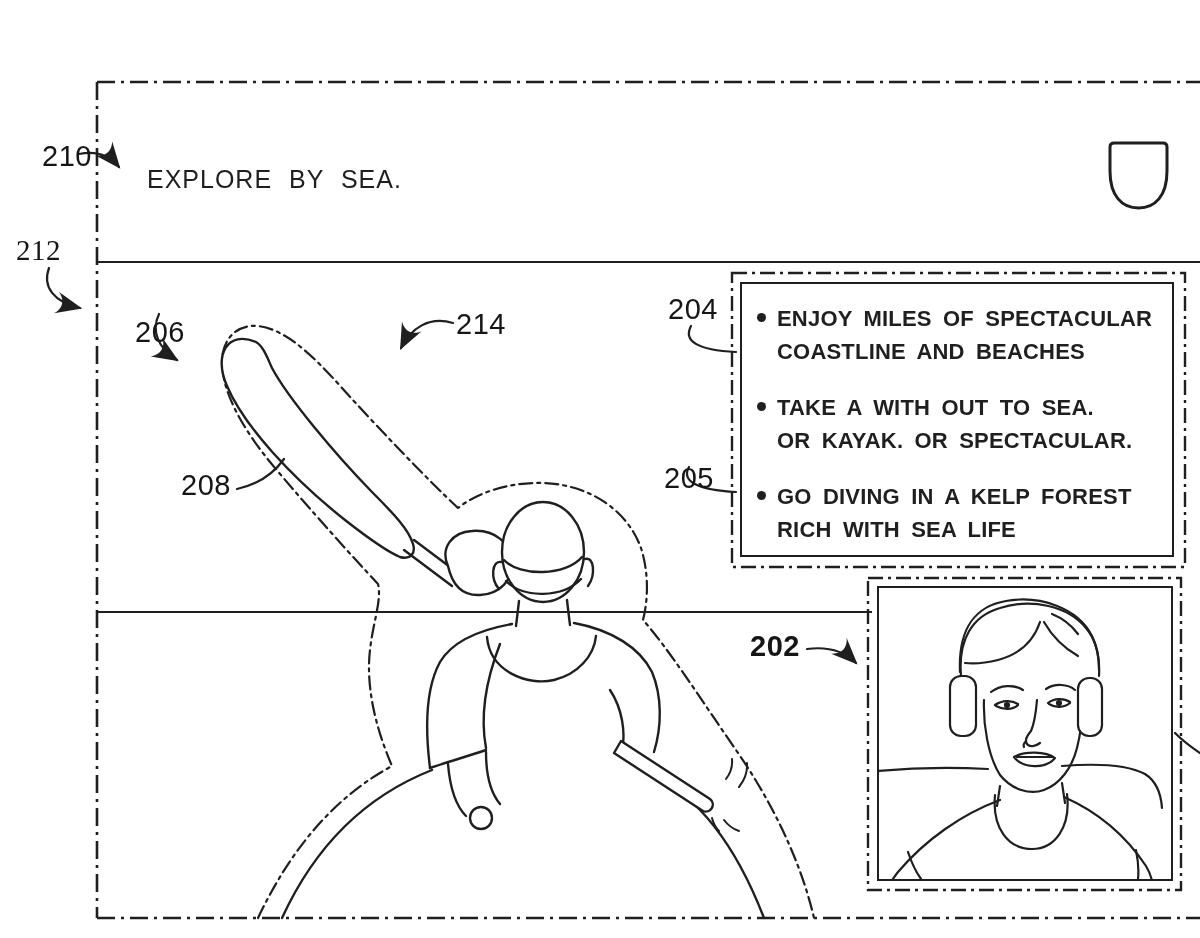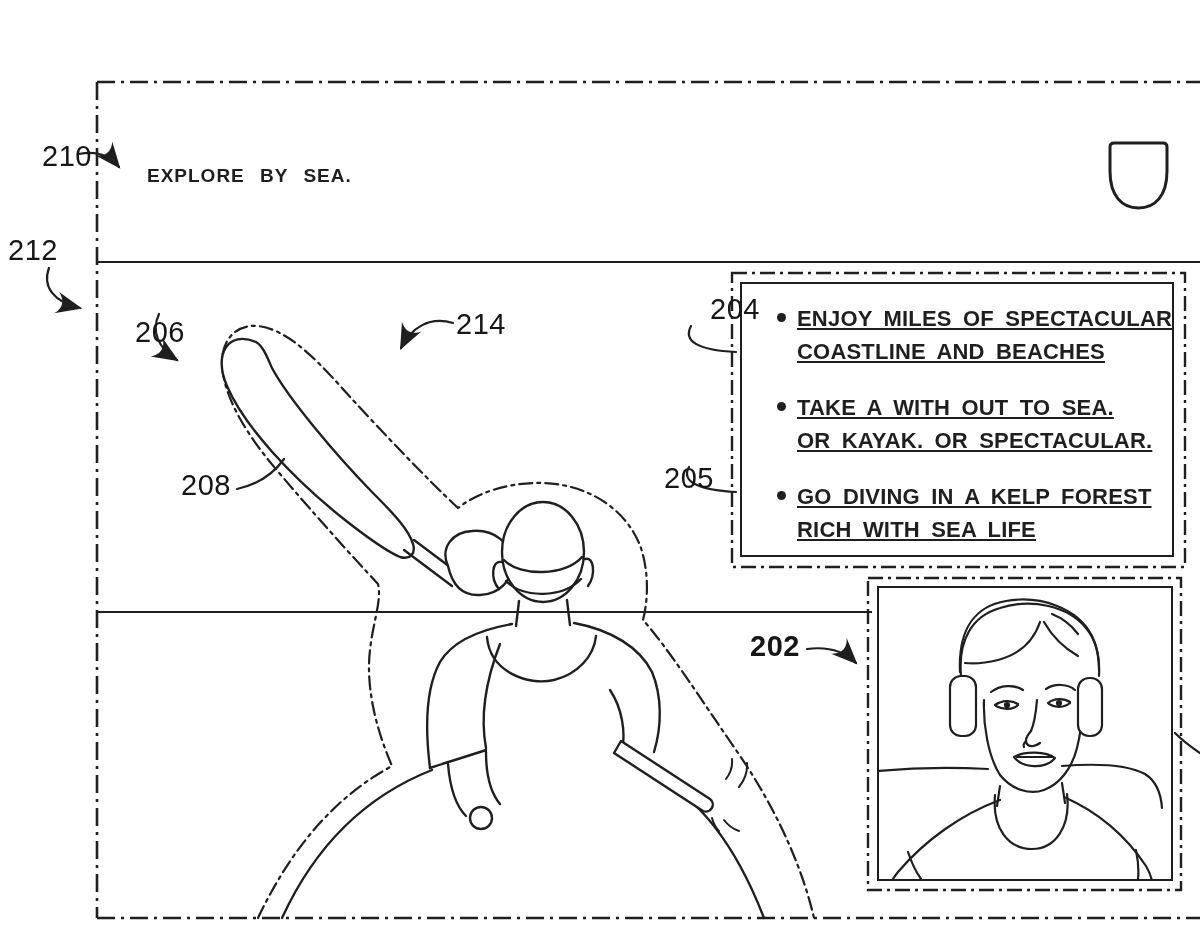--- a/index.html
+++ b/index.html
@@ -3,35 +3,35 @@
 <meta charset="utf-8">
 <style>
   html,body{margin:0;padding:0;background:#ffffff;}
   #canvas{
     position:relative;width:1200px;height:938px;background:#ffffff;overflow:hidden;
     font-family:"Liberation Sans",sans-serif;color:#1f1f1f;
   }
   #lineart{position:absolute;left:0;top:0;width:1200px;height:938px;}
   .txt{position:absolute;white-space:nowrap;color:#1f1f1f;}
   .header-title{
-    left:147px;top:165px;font-size:19px;font-weight:bold;
+    left:147px;top:165px;font-size:25px;font-weight:normal;
     letter-spacing:1px;word-spacing:9px;text-align:center;
   }
   .ref{font-size:29px;font-weight:normal;letter-spacing:0.5px;color:#161616;}
   .ref-210{left:14px;top:140px;margin-left:28px;}
-  .ref-212{left:8px;top:234px;}
+  .ref-212{left:16px;top:234px;font-family:Liberation Serif, serif;}
   .ref-206{left:135px;top:280px;margin-top:36px;}
   .ref-214{left:456px;top:308px;}
   .ref-208{left:181px;top:469px;}
-  .ref-204{left:668px;top:293px;margin-left:42px;}
+  .ref-204{left:668px;top:293px;}
   .ref-205{left:664px;top:434px;margin-top:28px;}
   .ref-202{left:750px;top:630px;font-weight:bold;}
   .bullet-panel-text{
     position:absolute;left:741px;top:283px;width:432px;height:273px;
-    box-sizing:border-box;padding:19px 10px 0 36px;text-decoration:underline;
+    box-sizing:border-box;padding:19px 10px 0 16px;
   }
   .bullet-item{display:flex;margin-bottom:23px;}
   .bullet-dot{
     flex:0 0 auto;width:9px;height:9px;border-radius:50%;background:#1f1f1f;
     margin:11px 11px 0 0;
   }
   .bullet-lines{font-size:22px;font-weight:bold;line-height:33px;letter-spacing:0.2px;word-spacing:5px;}
   .bullet-lines span{display:block;white-space:nowrap;}
 </style>
 </head>

